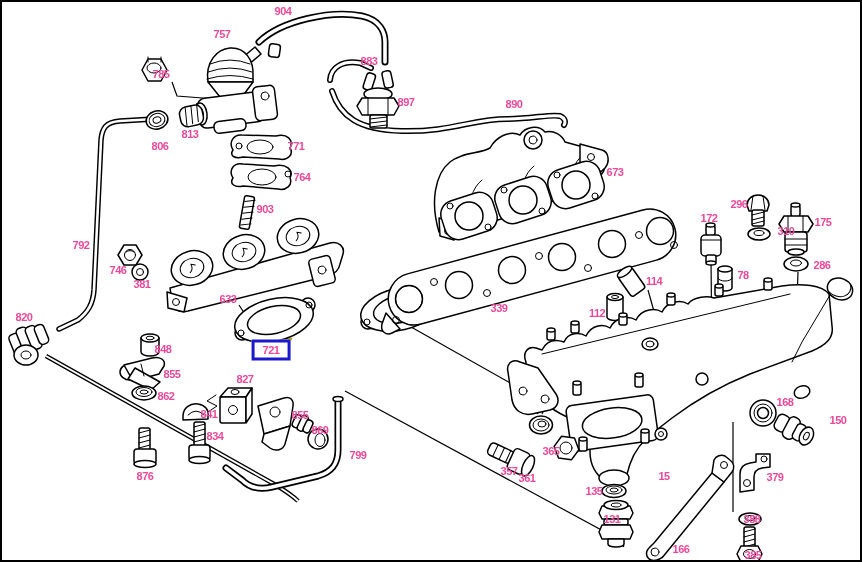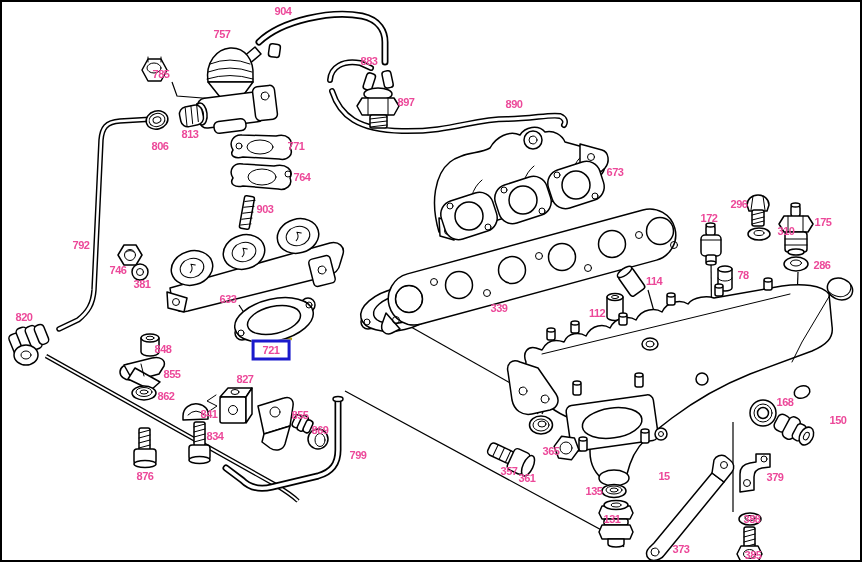--- a/index.html
+++ b/index.html
@@ -526,16 +526,16 @@
       <div class="callout" style="left: 507px; top: 422px; margin-top: 47px;">357</div>
       <div class="callout" style="left: 549px; top: 449px;">365</div>
       <div class="callout" style="left: 525px; top: 476px;">361</div>
       <div class="callout" style="left: 592px; top: 489px;">135</div>
       <div class="callout" style="left: 576px; top: 517px; margin-left: 34px;">131</div>
       <div class="callout" style="left: 783px; top: 400px;">168</div>
       <div class="callout" style="left: 816px; top: 418px; margin-left: 20px;">150</div>
       <div class="callout" style="left: 760px; top: 475px; margin-left: 13px;">379</div>
       <div class="callout" style="left: 750px; top: 517px;">388</div>
       <div class="callout" style="left: 751px; top: 553px;">385</div>
-      <div class="callout" style="left: 679px; top: 547px;">373</div>
+      <div class="callout" style="left: 679px; top: 547px;">166</div>
     </div>
 
 </div>
 
 </body></html>

